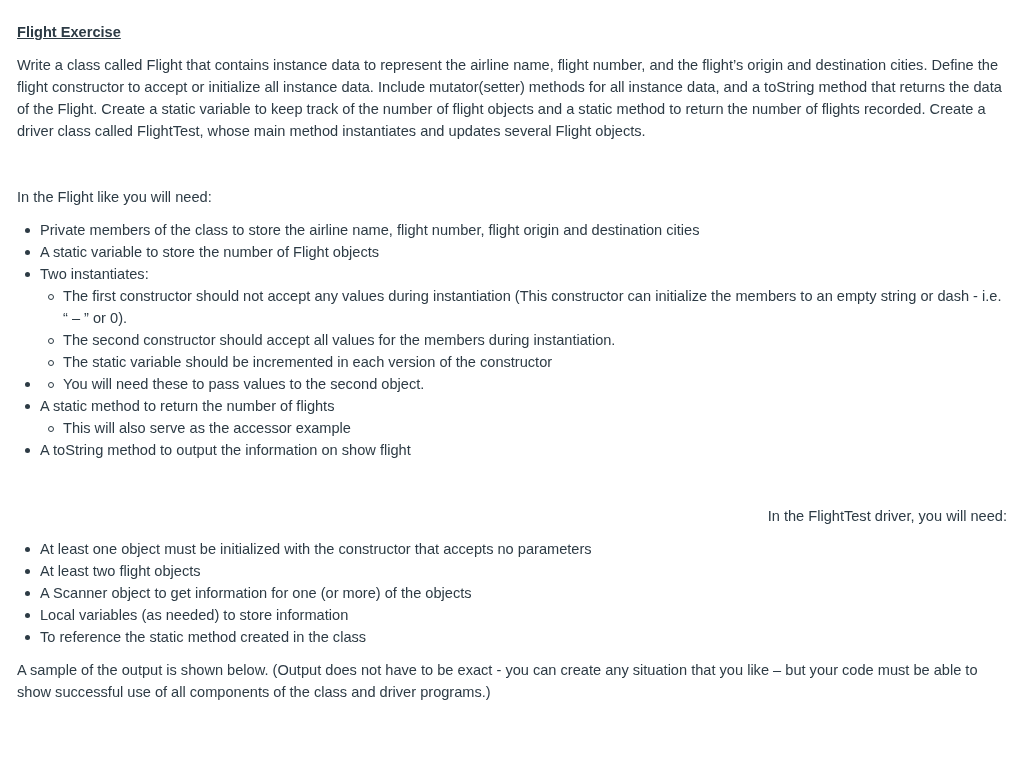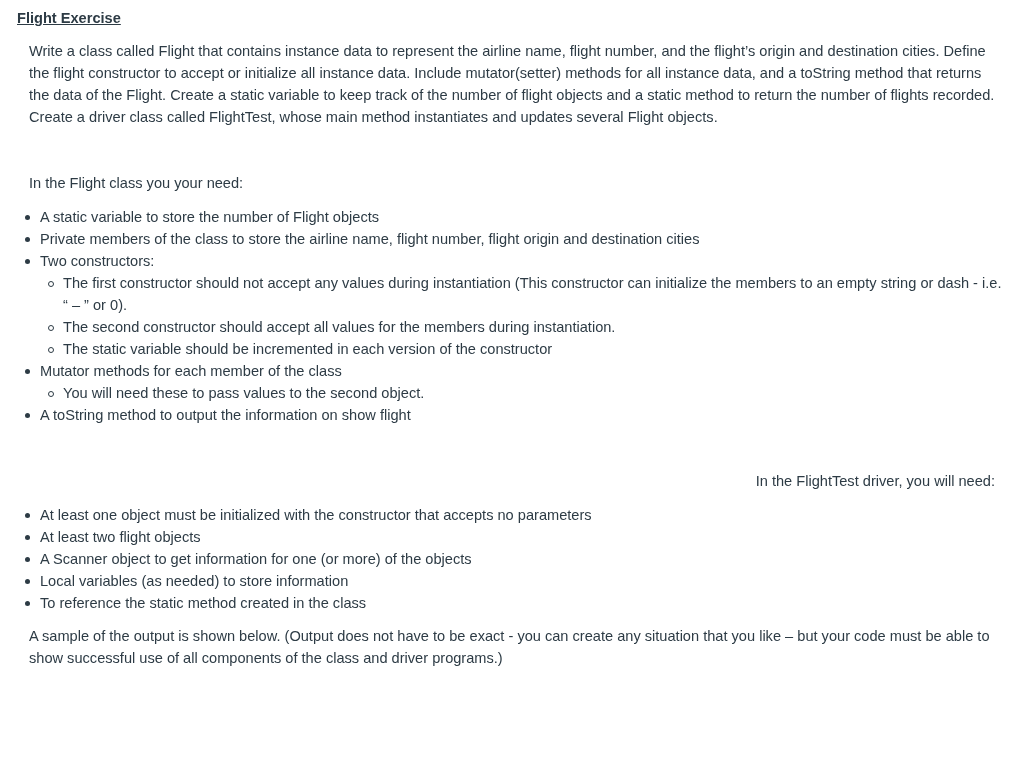--- a/index.html
+++ b/index.html
@@ -11,32 +11,32 @@
       width: 1024px;
       height: 760px;
       overflow: hidden;
       font-family: "Liberation Sans", "DejaVu Sans", sans-serif;
       color: #2d3b45;
       font-size: 14.6px;
       line-height: 22px;
     }
     .page {
       position: relative;
-      padding: 4px 0 0 17px;
+      padding: 18px 0 0 17px;
       width: 990px;
     }
     .title {
       font-weight: bold;
       text-decoration: underline;
       margin: 3px 0 0 0;
       font-size: 14.6px;
       line-height: 22px;
     }
     p {
-      margin: 12px;
+      margin: 0;
     }
     .intro {
       margin-top: 11px;
     }
     .section-heading {
       margin-top: 44px;
     }
     .section-heading.second {
       margin-top: 44px;
       text-align: right;
@@ -78,35 +78,40 @@
     }
   </style>
 </head>
 <body>
 
 <div class="page">
   <p class="title">Flight Exercise</p>
 
   <p class="intro">Write a class called Flight that contains instance data to represent the airline name, flight number, and the flight’s origin and destination cities. Define the flight constructor to accept or initialize all instance data. Include mutator(setter) methods for all instance data, and a toString method that returns the data of the Flight. Create a static variable to keep track of the number of flight objects and a static method to return the number of flights recorded. Create a driver class called FlightTest, whose main method instantiates and updates several Flight objects.</p>
 
-  <p class="section-heading">In the Flight class you your need:</p>
+  <p class="section-heading">In the Flight like you will need:</p>
 
   <ul>
+    <li><span>Private members of the class to store the airline name, flight number, flight origin and destination cities</span></li>
     <li><span>A static variable to store the number of Flight objects</span></li>
-    <li><span>Private members of the class to store the airline name, flight number, flight origin and destination cities</span></li>
-    <li><span>Two constructors:</span>
+    <li><span>Two instantiates:</span>
       <ul>
         <li>The first constructor should not accept any values during instantiation (This constructor can initialize the members to an empty string or dash - i.e. “ – ” or 0).</li>
         <li>The second constructor should accept all values for the members during instantiation.</li>
         <li>The static variable should be incremented in each version of the constructor</li>
       </ul>
     </li>
-    <li><span>Mutator methods for each member of the class</span>
+    <li>
       <ul>
         <li>You will need these to pass values to the second object.</li>
+      </ul>
+    </li>
+    <li><span>A static method to return the number of flights</span>
+      <ul>
+        <li>This will also serve as the accessor example</li>
       </ul>
     </li>
     <li><span>A toString method to output the information on show flight</span></li>
   </ul>
 
   <p class="section-heading second">In the FlightTest driver, you will need:</p>
 
   <ul>
     <li>At least one object must be initialized with the constructor that accepts no parameters</li>
     <li>At least two flight objects</li>

